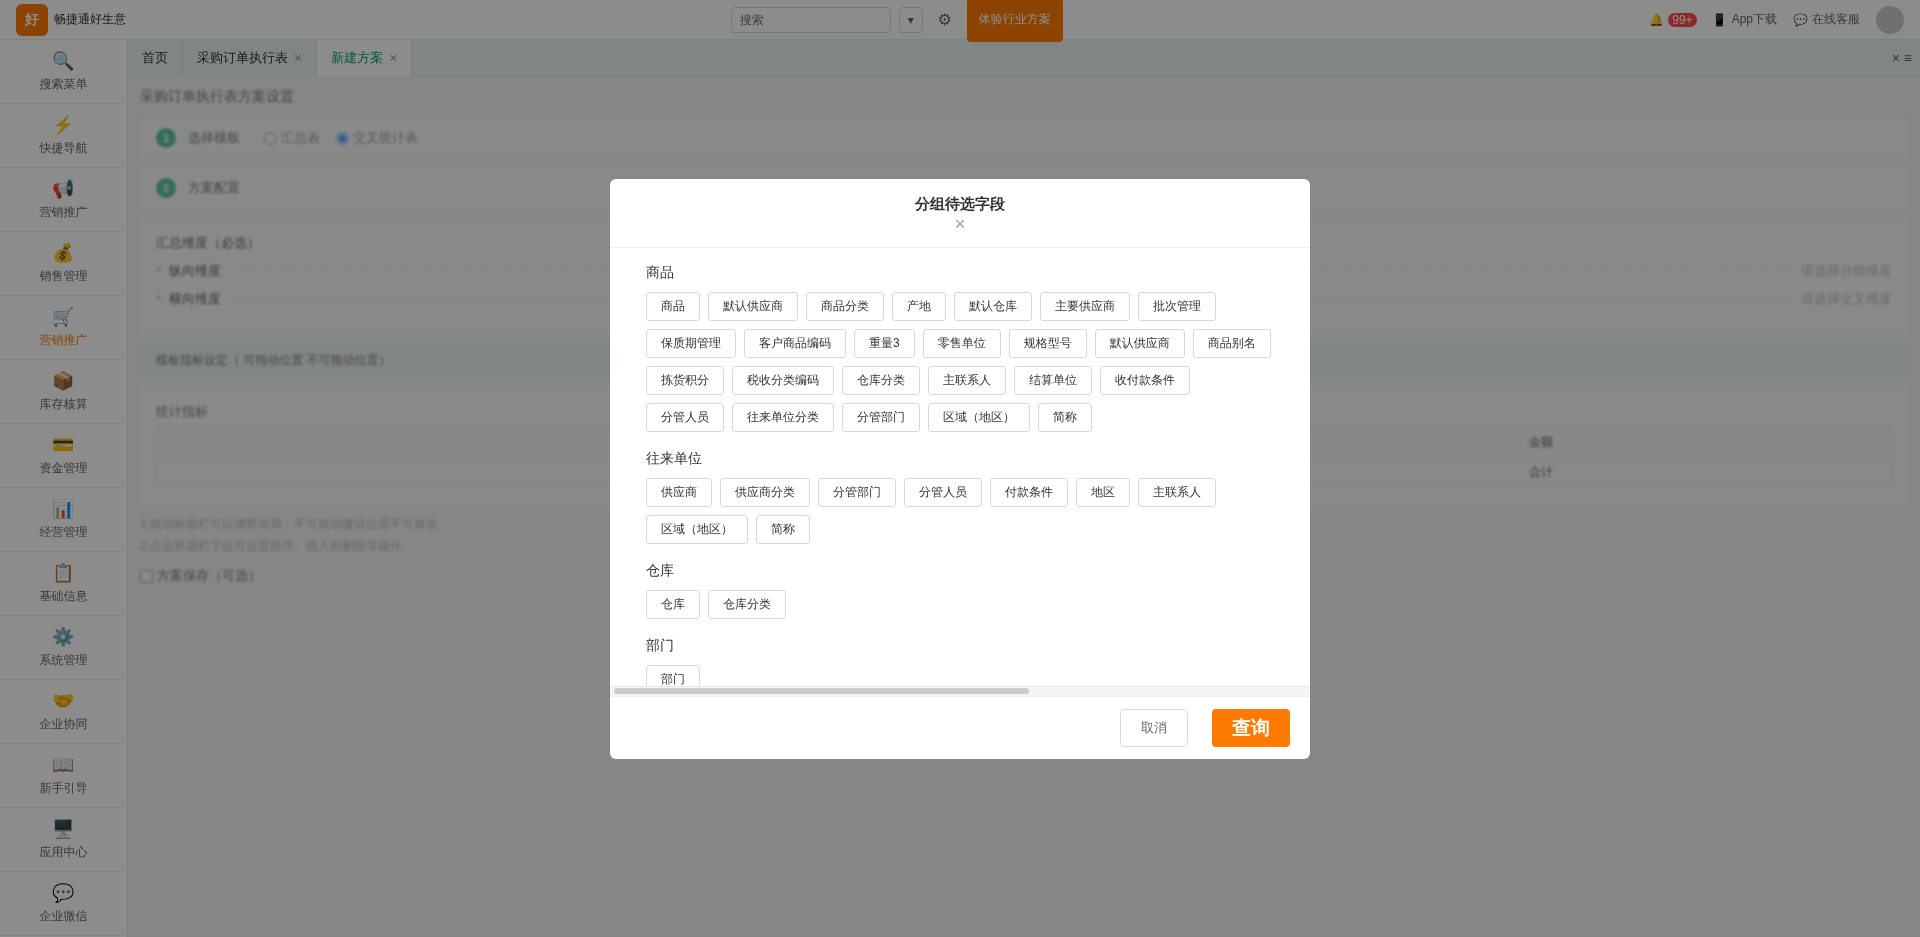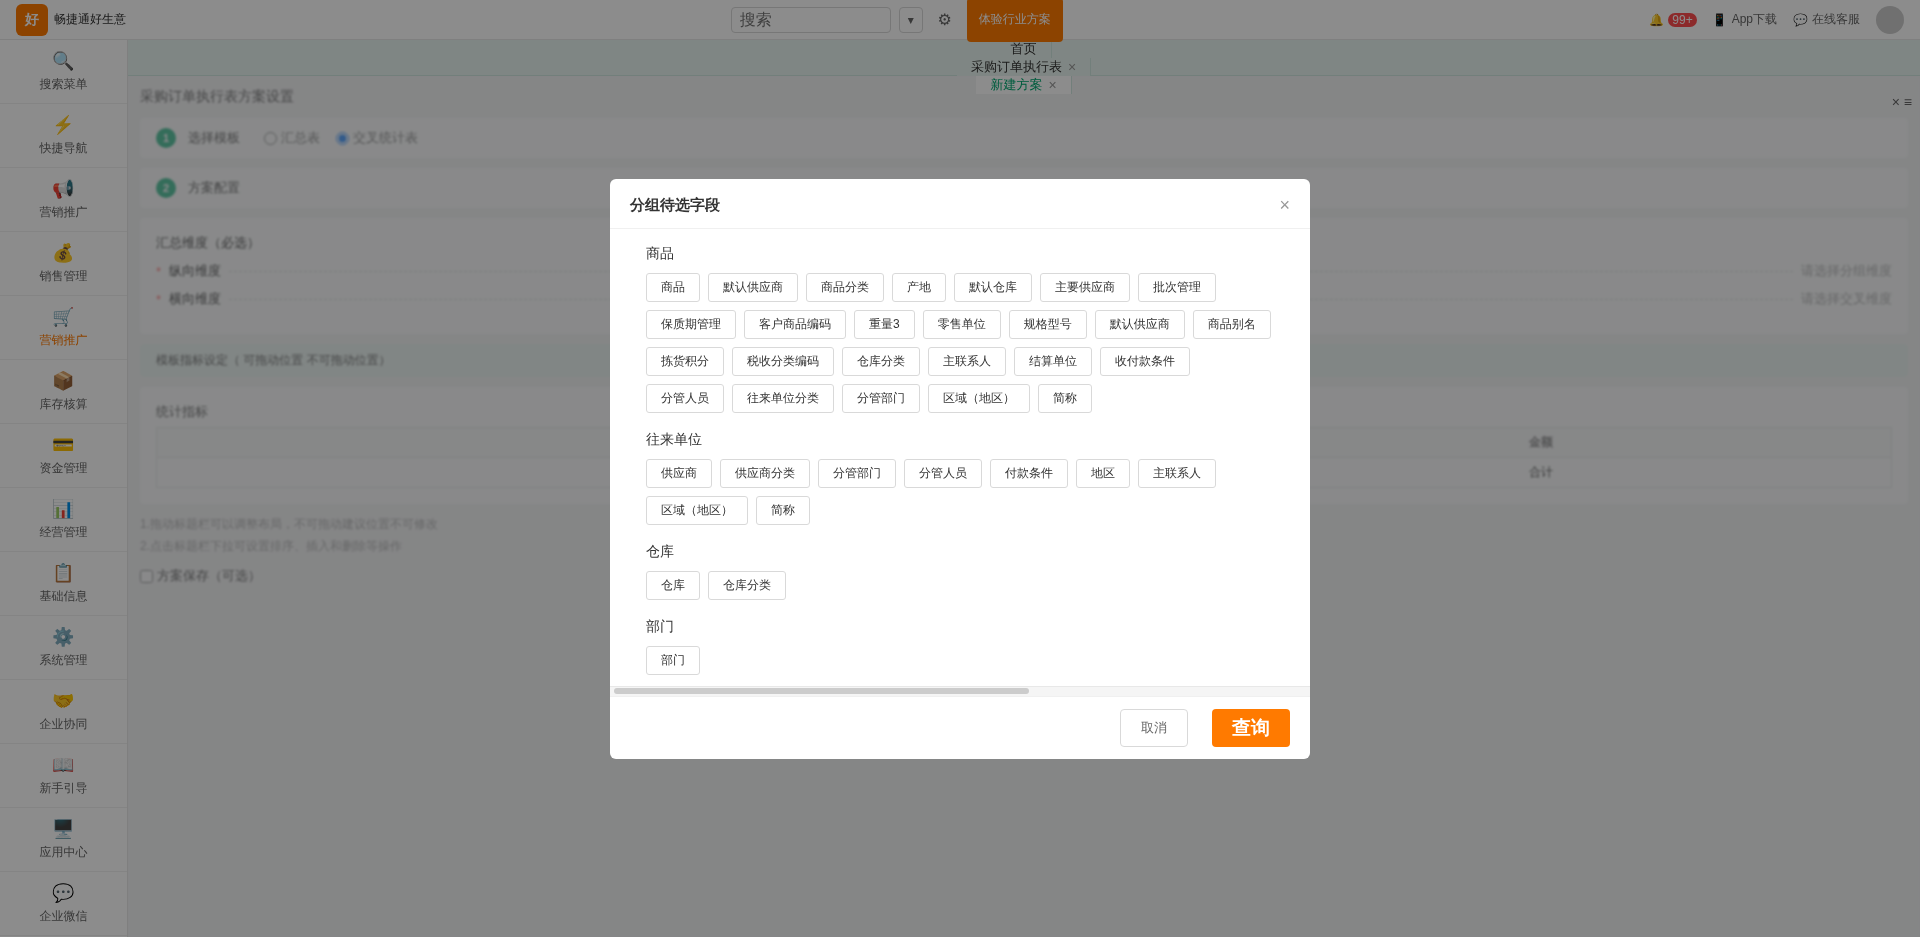--- a/index.html
+++ b/index.html
@@ -13,21 +13,21 @@
       display: flex;
       align-items: center;
       padding: 0 16px;
       justify-content: space-between;
       position: fixed; top: 0; left: 0; right: 0; z-index: 100;
     }
     .logo-area { display: flex; align-items: center; width: 128px; }
     .logo-icon { width: 32px; height: 32px; background: #ff7a00; border-radius: 6px; display: flex; align-items: center; justify-content: center; color: #fff; font-weight: bold; font-size: 14px; }
     .logo-text { margin-left: 6px; font-size: 12px; color: #333; line-height: 1.2; }
     .header-center { display: flex; align-items: center; gap: 8px; }
-    .header-search { width: 160px; height: 26px; border: 1px solid #d9d9d9; border-radius: 4px; padding: 0 8px; font-size: 16px; color: #ef4444; }
+    .header-search { width: 160px; height: 26px; border: 1px solid #d9d9d9; border-radius: 4px; padding: 0 8px; font-size: 12px; color: #ef4444; }
     .header-dropdown-btn { height: 26px; padding: 0 8px; border: 1px solid #d9d9d9; border-radius: 4px; background: #fff; cursor: pointer; font-size: 12px; color: #666; }
     .header-settings-btn { width: 28px; height: 28px; border: none; background: transparent; cursor: pointer; font-size: 16px; color: #666; }
     .header-experience-btn { height: 44px; padding: 0 12px; background: #ff7a00; border: none; border-radius: 4px; color: #fff; font-size: 12px; cursor: pointer; }
     .header-right { display: flex; align-items: center; gap: 16px; font-size: 12px; color: #666; }
     .header-right-item { display: flex; align-items: center; gap: 4px; cursor: pointer; }
     .badge { background: #ff4d4f; color: #fff; border-radius: 10px; padding: 0 4px; font-size: 12px; min-width: 16px; text-align: center; }
     .avatar { width: 28px; height: 28px; border-radius: 50%; background: #ccc; }
 
     
     .sidebar {
@@ -41,21 +41,20 @@
       border-bottom: 1px solid #f0f0f0;
     }
     .sidebar-item.active { color: #ff7a00; }
     .sidebar-icon { font-size: 18px; }
 
     
     .tabs-bar {
       position: fixed; top: 40px; left: 128px; right: 0; height: 36px;
       background: #e8f5f0; display: flex; align-items: center; z-index: 98;
       border-bottom: 1px solid #d0e8e0;
-      flex-direction: column;
     }
     .tab {
       height: 36px; padding: 0 14px; display: flex; align-items: center; gap: 6px;
       cursor: pointer; font-size: 13px; color: #333; border-right: 1px solid #d0e8e0;
       background: #e8f5f0;
     }
     .tab.active { background: #fff; color: #00a870; font-weight: 500; }
     .tab-close { font-size: 14px; color: #999; cursor: pointer; }
     .tabs-right { margin-left: auto; display: flex; align-items: center; padding-right: 8px; gap: 4px; }
     .tabs-nav-btn { border: none; background: transparent; cursor: pointer; font-size: 14px; color: #666; }
@@ -75,20 +74,21 @@
     }
     .modal {
       background: #fff; border-radius: 6px; width: 700px; max-height: 580px;
       display: flex; flex-direction: column; position: relative;
     }
     .modal-header {
       padding: 16px 20px 12px;
       border-bottom: 1px solid #f0f0f0;
       display: flex; align-items: center; justify-content: space-between;
       flex-shrink: 0;
+      flex-direction: column;
     }
     .modal-title { font-size: 15px; font-weight: 600; color: #333; }
     .modal-close { border: none; background: transparent; font-size: 18px; color: #999; cursor: pointer; }
     .modal-body { padding: 16px 36px; overflow-y: auto; flex: 1; }
     .modal-footer {
       padding: 12px 20px; border-top: 1px solid #f0f0f0;
       display: flex; justify-content: flex-end; gap: 24px; flex-shrink: 0;
     }
 
     

